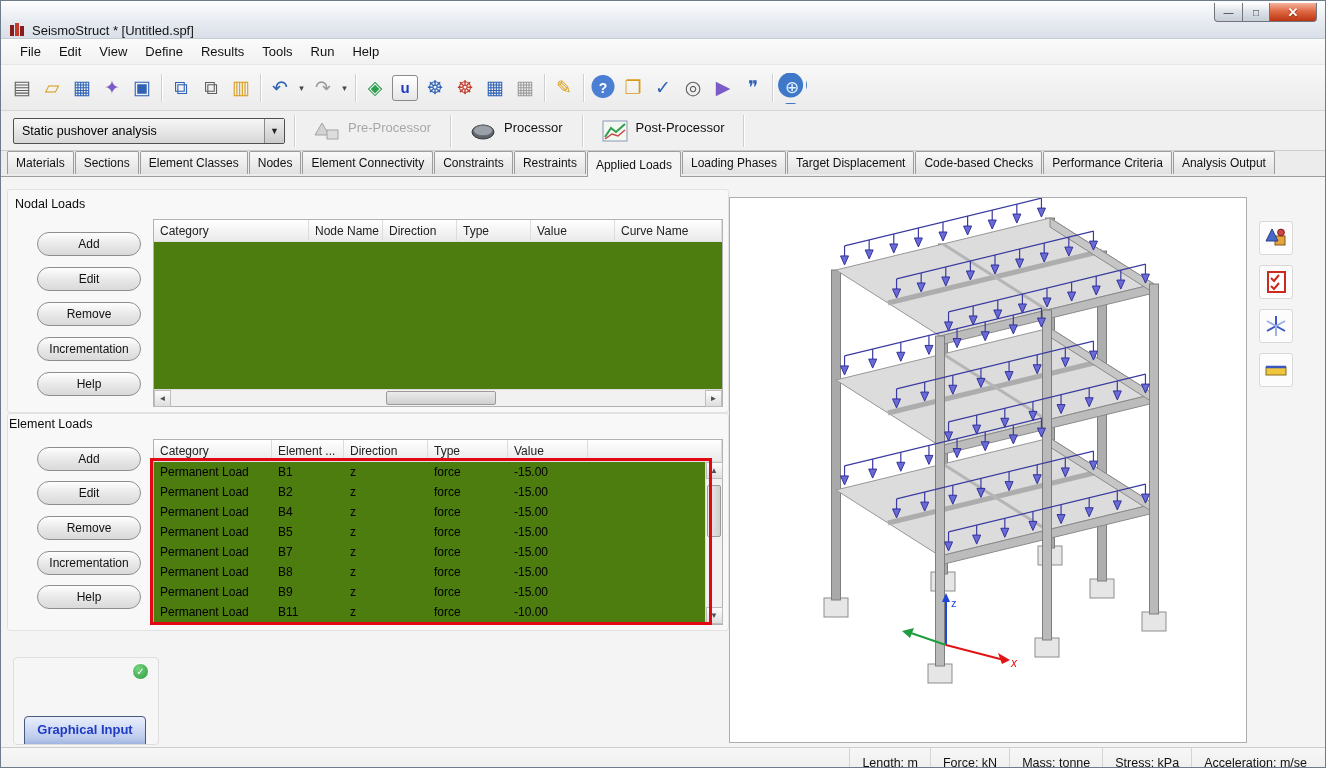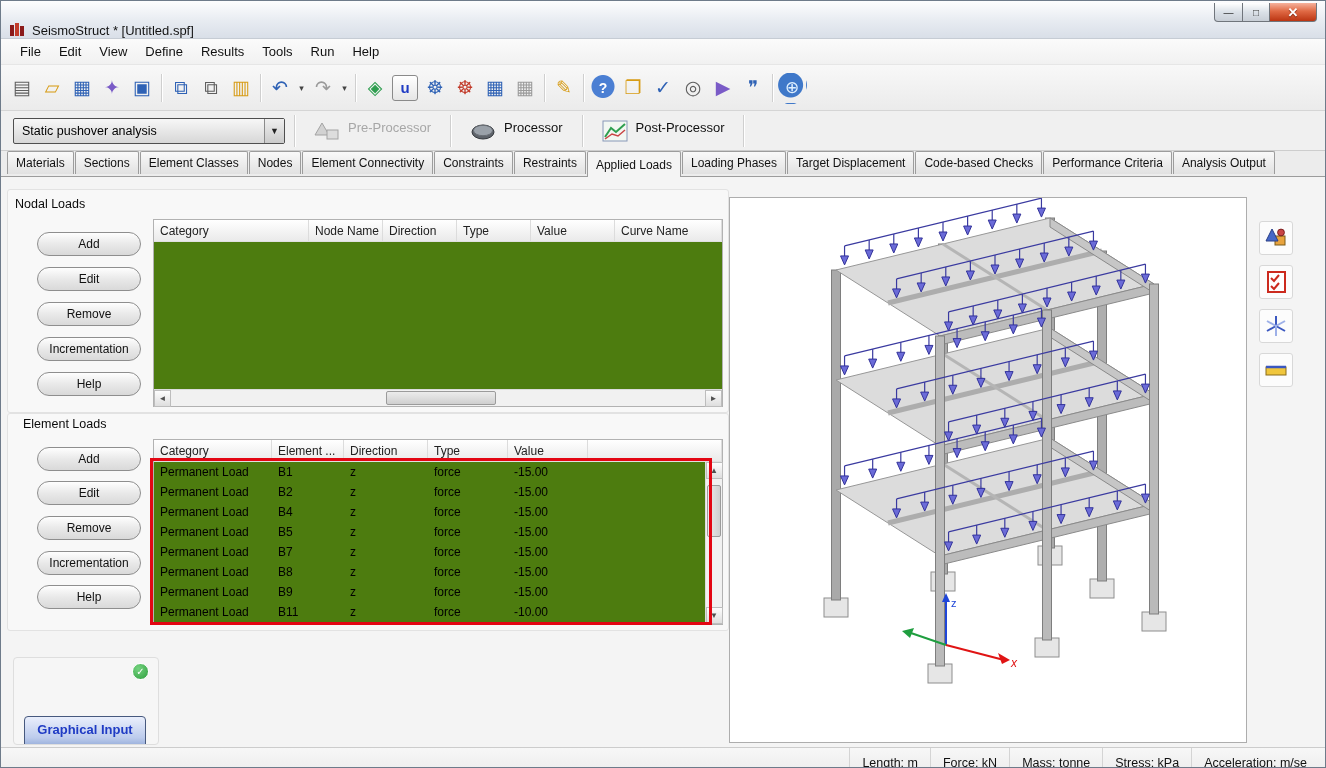--- a/index.html
+++ b/index.html
@@ -195,21 +195,21 @@
     <span class="tab">Performance Criteria</span>
     <span class="tab">Analysis Output</span>
   </div>
 
   <div class="content">
 
     <div class="gpanel" style="left:6px;top:12px;width:722px;height:224px;"></div>
     <div class="gpanel" style="left:6px;top:236px;width:722px;height:218px;"></div>
 
     <span class="slabel" style="left:14px;top:20px;">Nodal Loads</span>
-    <span class="slabel" style="left:22px;top:240px;">Element Loads</span>
+    <span class="slabel" style="left:8px;top:240px;">Element Loads</span>
 
     <button class="gbtn" style="top:55px;">Add</button>
     <button class="gbtn" style="top:90px;">Edit</button>
     <button class="gbtn" style="top:125px;">Remove</button>
     <button class="gbtn" style="top:160px;">Incrementation</button>
     <button class="gbtn" style="top:195px;">Help</button>
 
     <div class="table-frame" style="left:152px;top:42px;width:570px;height:188px;">
       <div class="thead">
         <span class="hc n0">Category</span>

